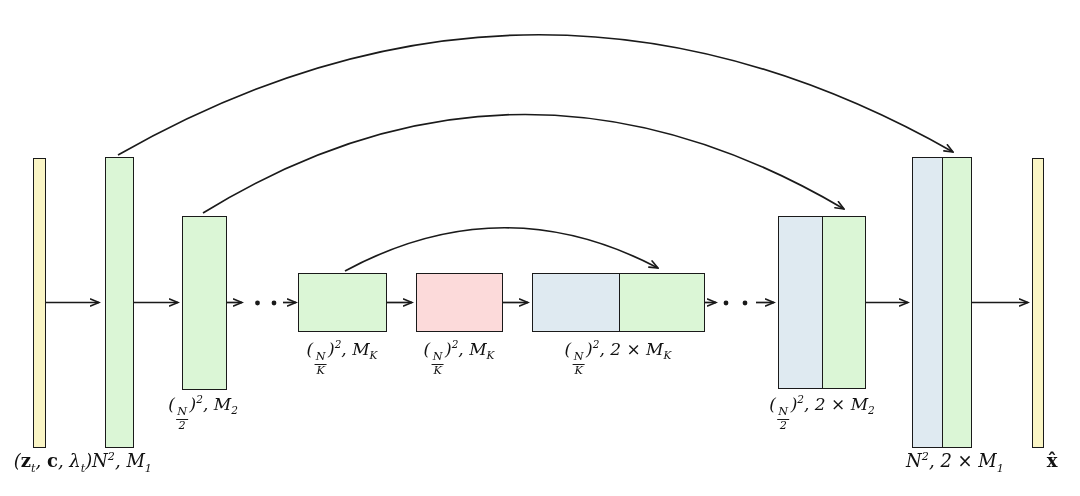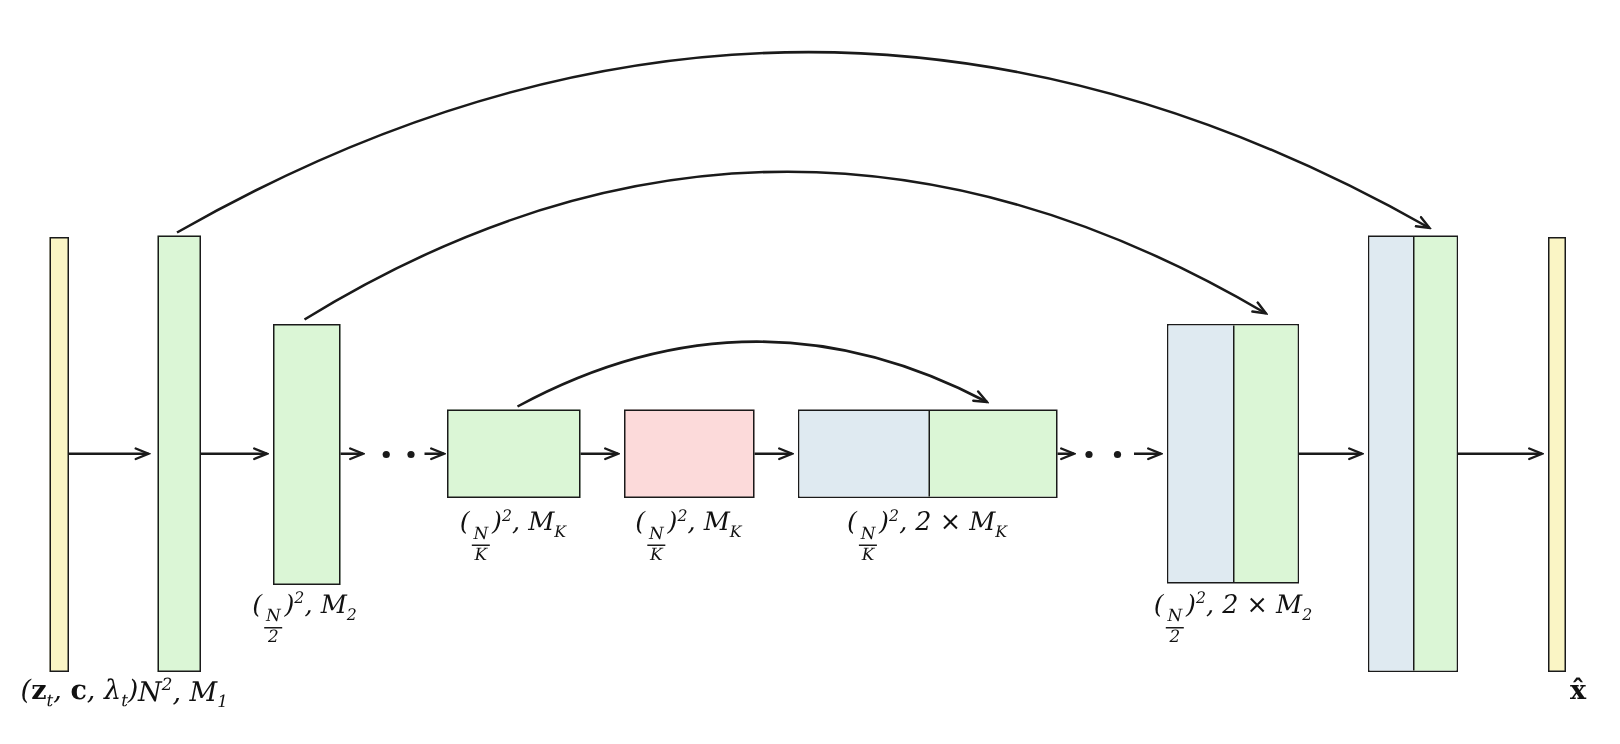--- a/index.html
+++ b/index.html
@@ -104,15 +104,16 @@
         <span class="fd">K</span>
       </span>)<sup>2</sup>, M<sub>K</sub></div>
   <div class="lbl" style="left:618px;top:338px">(<span class="frac">
         <span class="fn">N</span>
         <span class="fd">K</span>
       </span>)<sup>2</sup>, 2 × M<sub>K</sub></div>
   <div class="lbl" style="left:822px;top:393px">(<span class="frac">
         <span class="fn">N</span>
         <span class="fd">2</span>
       </span>)<sup>2</sup>, 2 × M<sub>2</sub></div>
+  <div class="lbl big" style="left:941px;top:450px">N<sup>2</sup>, 2 × M<sub>1</sub></div>
   <div class="lbl big" style="left:1038px;top:450px"><b>x̂</b></div>
 
 </div>
 
 </body></html>

